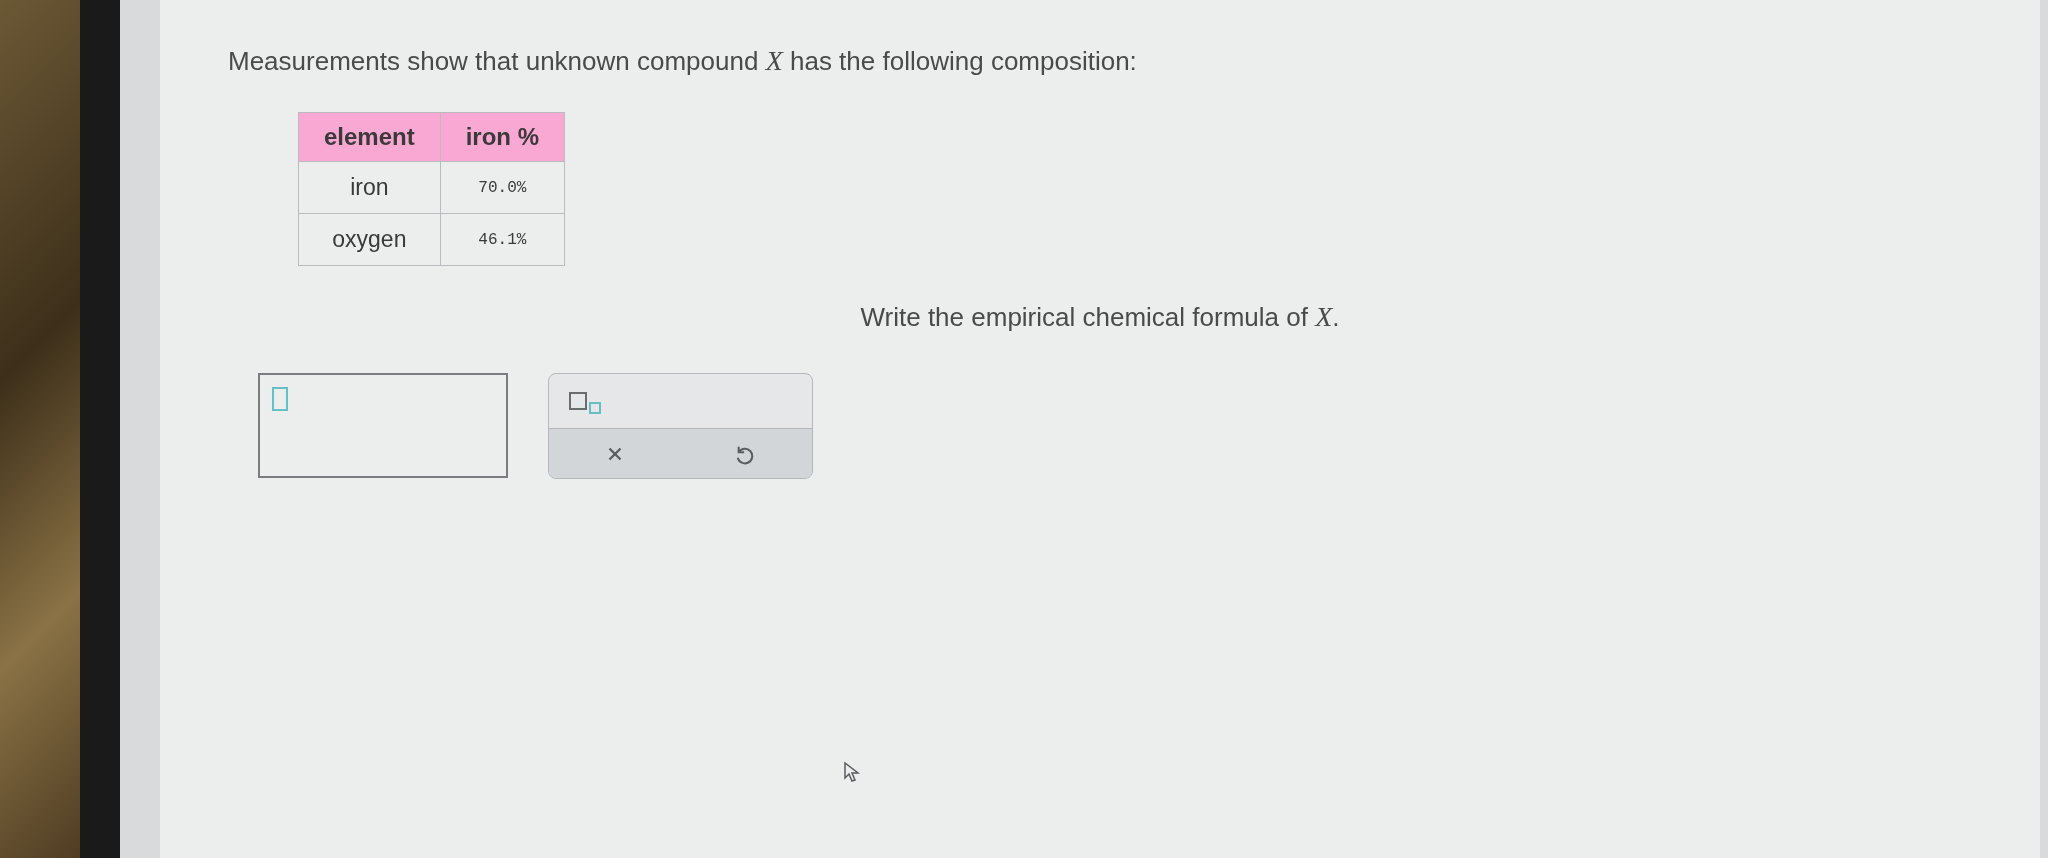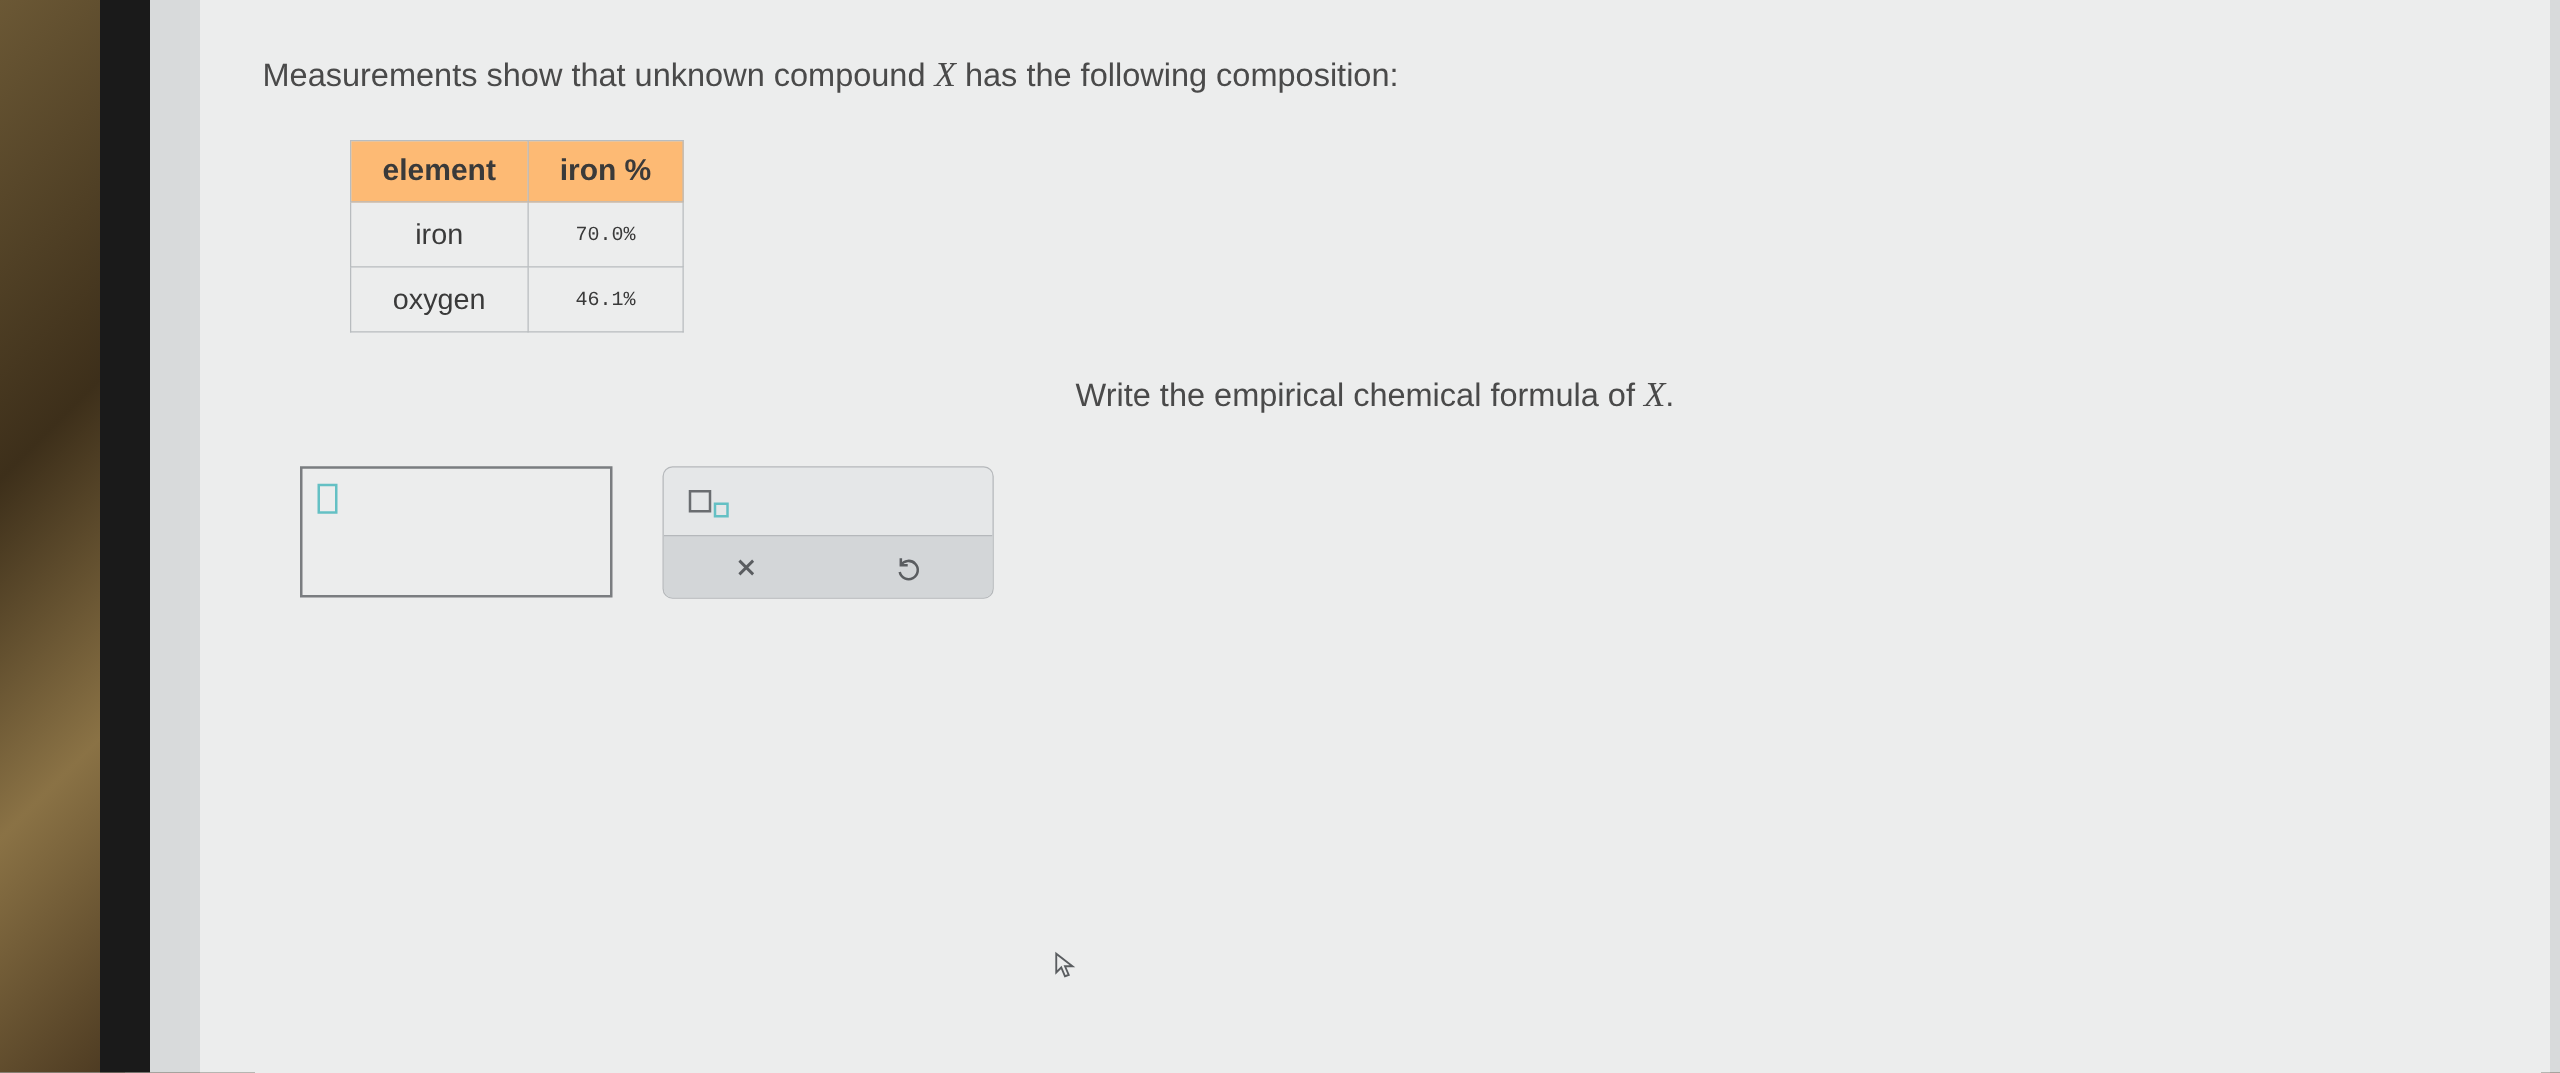--- a/index.html
+++ b/index.html
@@ -39,40 +39,40 @@
       bottom: 0;
       background: #d8dadb;
     }
     .content-panel {
       position: absolute;
       left: 160px;
       top: 0;
       right: 8px;
       bottom: 0;
       background: #eceded;
-      padding: 40px 50px;
+      padding: 40px 68px;
     }
     .prompt-text {
       font-size: 26px;
       color: #4a4a4a;
       margin-bottom: 30px;
       line-height: 1.5;
     }
     .italic-var {
       font-style: italic;
       font-family: 'Times New Roman', serif;
       font-size: 28px;
     }
     .data-table {
       margin-left: 70px;
       margin-bottom: 35px;
       border-collapse: collapse;
     }
     .data-table th {
-      background: #fdba74;
+      background: #f9a8d4;
       border: 1px solid #b8bcbf;
       padding: 10px 25px;
       font-size: 24px;
       font-weight: bold;
       color: #3a3a3a;
       text-align: center;
     }
     .data-table td {
       border: 1px solid #b8bcbf;
       padding: 12px 25px;

